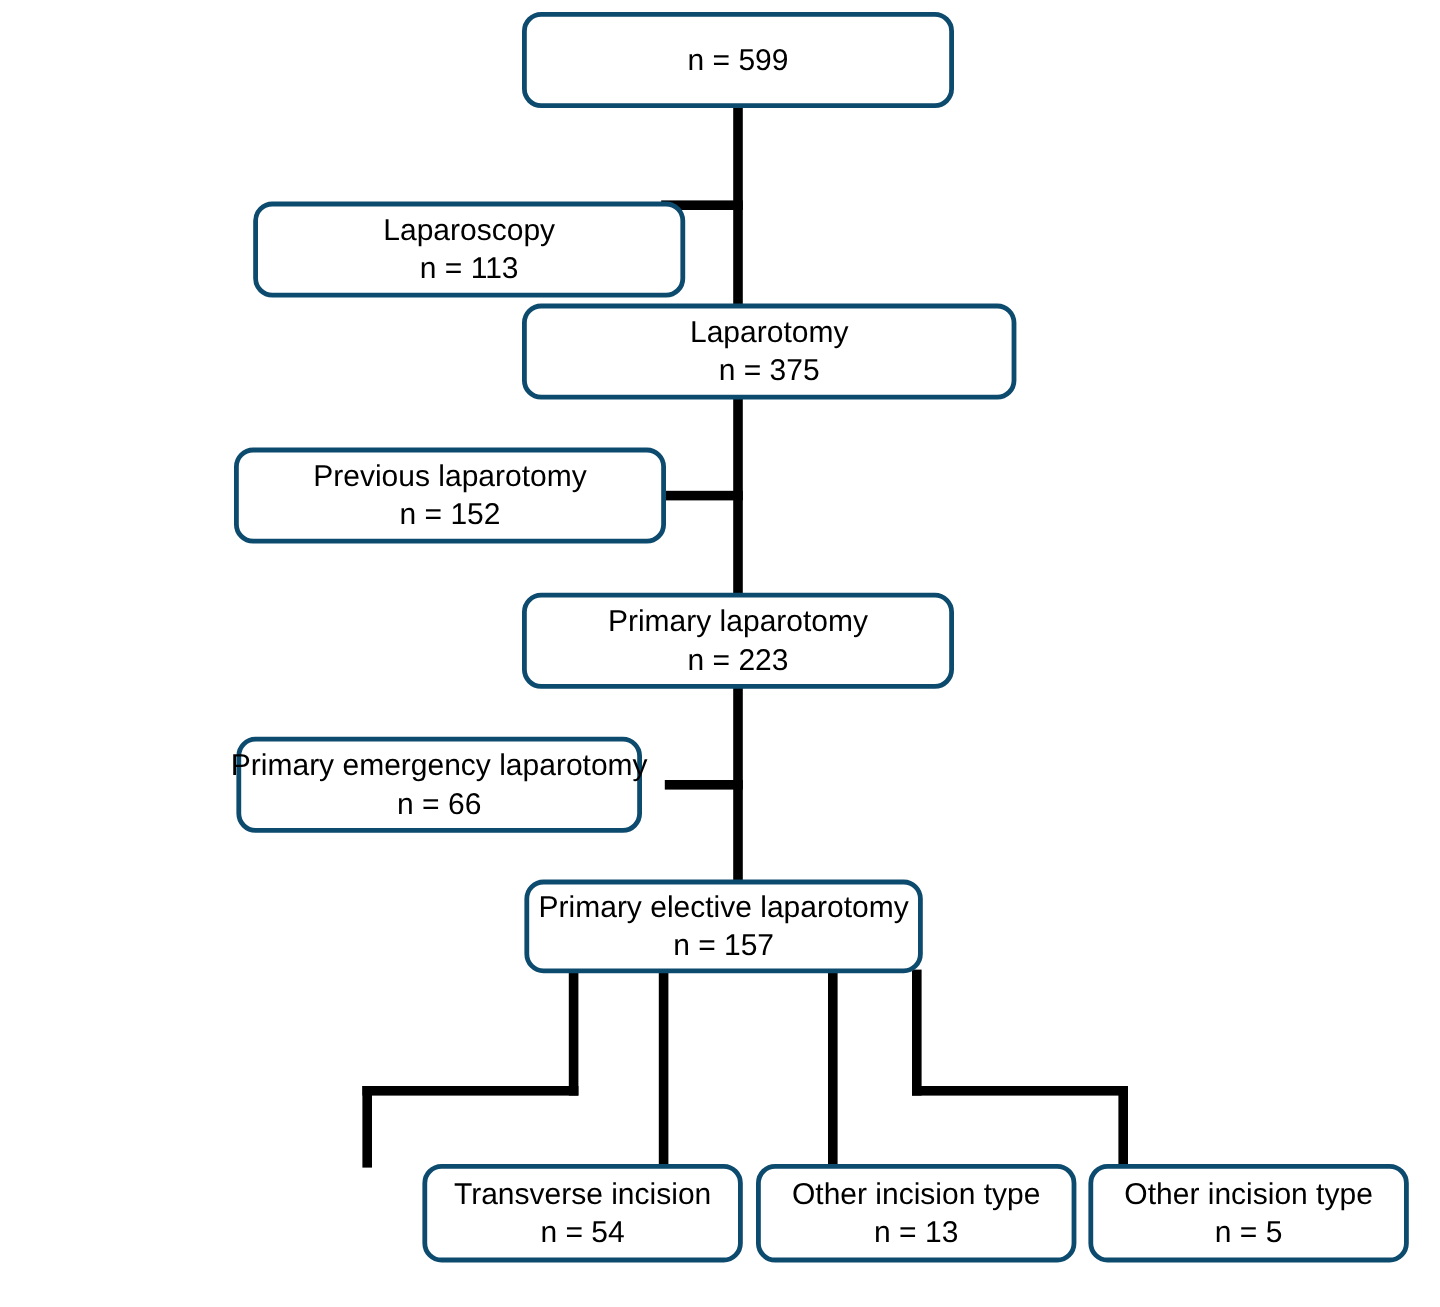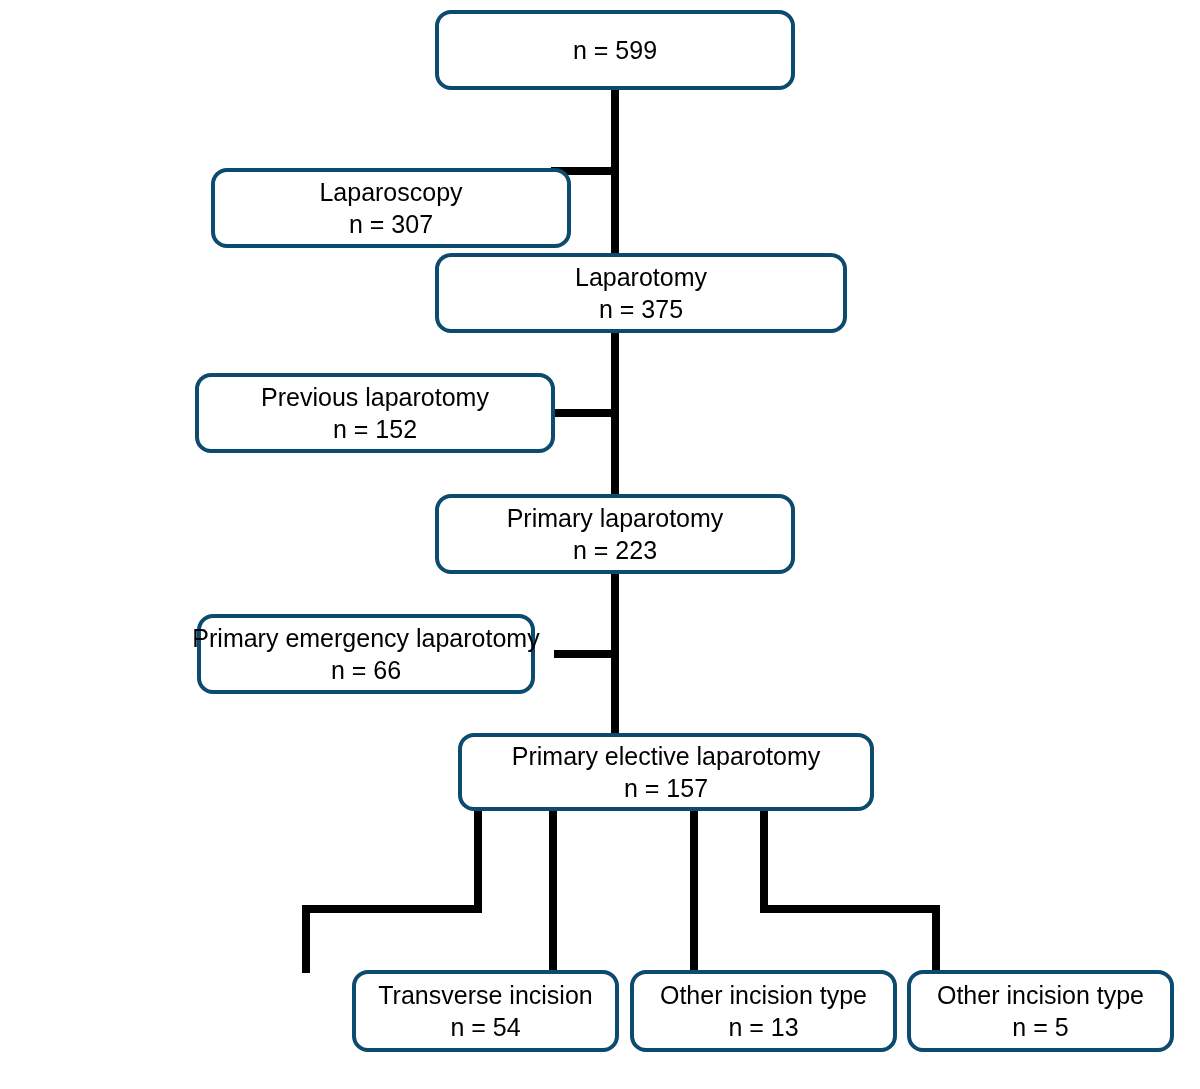--- a/index.html
+++ b/index.html
@@ -63,21 +63,21 @@
   <div class="conn" style="left:760px; top:808px; width:8px; height:105px;"></div>
   <div class="conn" style="left:760px; top:905px; width:180px; height:8px;"></div>
   <div class="conn" style="left:932px; top:905px; width:8px; height:68px;"></div>
 
   <div class="node" style="left:435px; top:10px; width:360px; height:80px;">
     <span class="count">n = 599</span>
   </div>
 
   <div class="node" style="left:211px; top:132px; width:360px; height:80px;margin-top:36px;">
     <span class="label">Laparoscopy</span>
-    <span class="count">n = 307</span>
+    <span class="count">n = 113</span>
   </div>
 
   <div class="node" style="left:435px; top:253px; width:412px; height:80px;">
     <span class="label">Laparotomy</span>
     <span class="count">n = 375</span>
   </div>
 
   <div class="node" style="left:195px; top:373px; width:360px; height:80px;">
     <span class="label">Previous laparotomy</span>
     <span class="count">n = 152</span>
@@ -86,21 +86,21 @@
   <div class="node" style="left:435px; top:494px; width:360px; height:80px;">
     <span class="label">Primary laparotomy</span>
     <span class="count">n = 223</span>
   </div>
 
   <div class="node" style="left:197px; top:614px; width:338px; height:80px;">
     <span class="label">Primary emergency laparotomy</span>
     <span class="count">n = 66</span>
   </div>
 
-  <div class="node" style="left:437px; top:733px; width:416px; height:78px;margin-left:21px;">
+  <div class="node" style="left:437px; top:733px; width:332px; height:78px;">
     <span class="label">Primary elective laparotomy</span>
     <span class="count">n = 157</span>
   </div>
 
 
   <div class="node" style="left:352px; top:970px; width:267px; height:82px;">
     <span class="label">Transverse incision</span>
     <span class="count">n = 54</span>
   </div>
 

